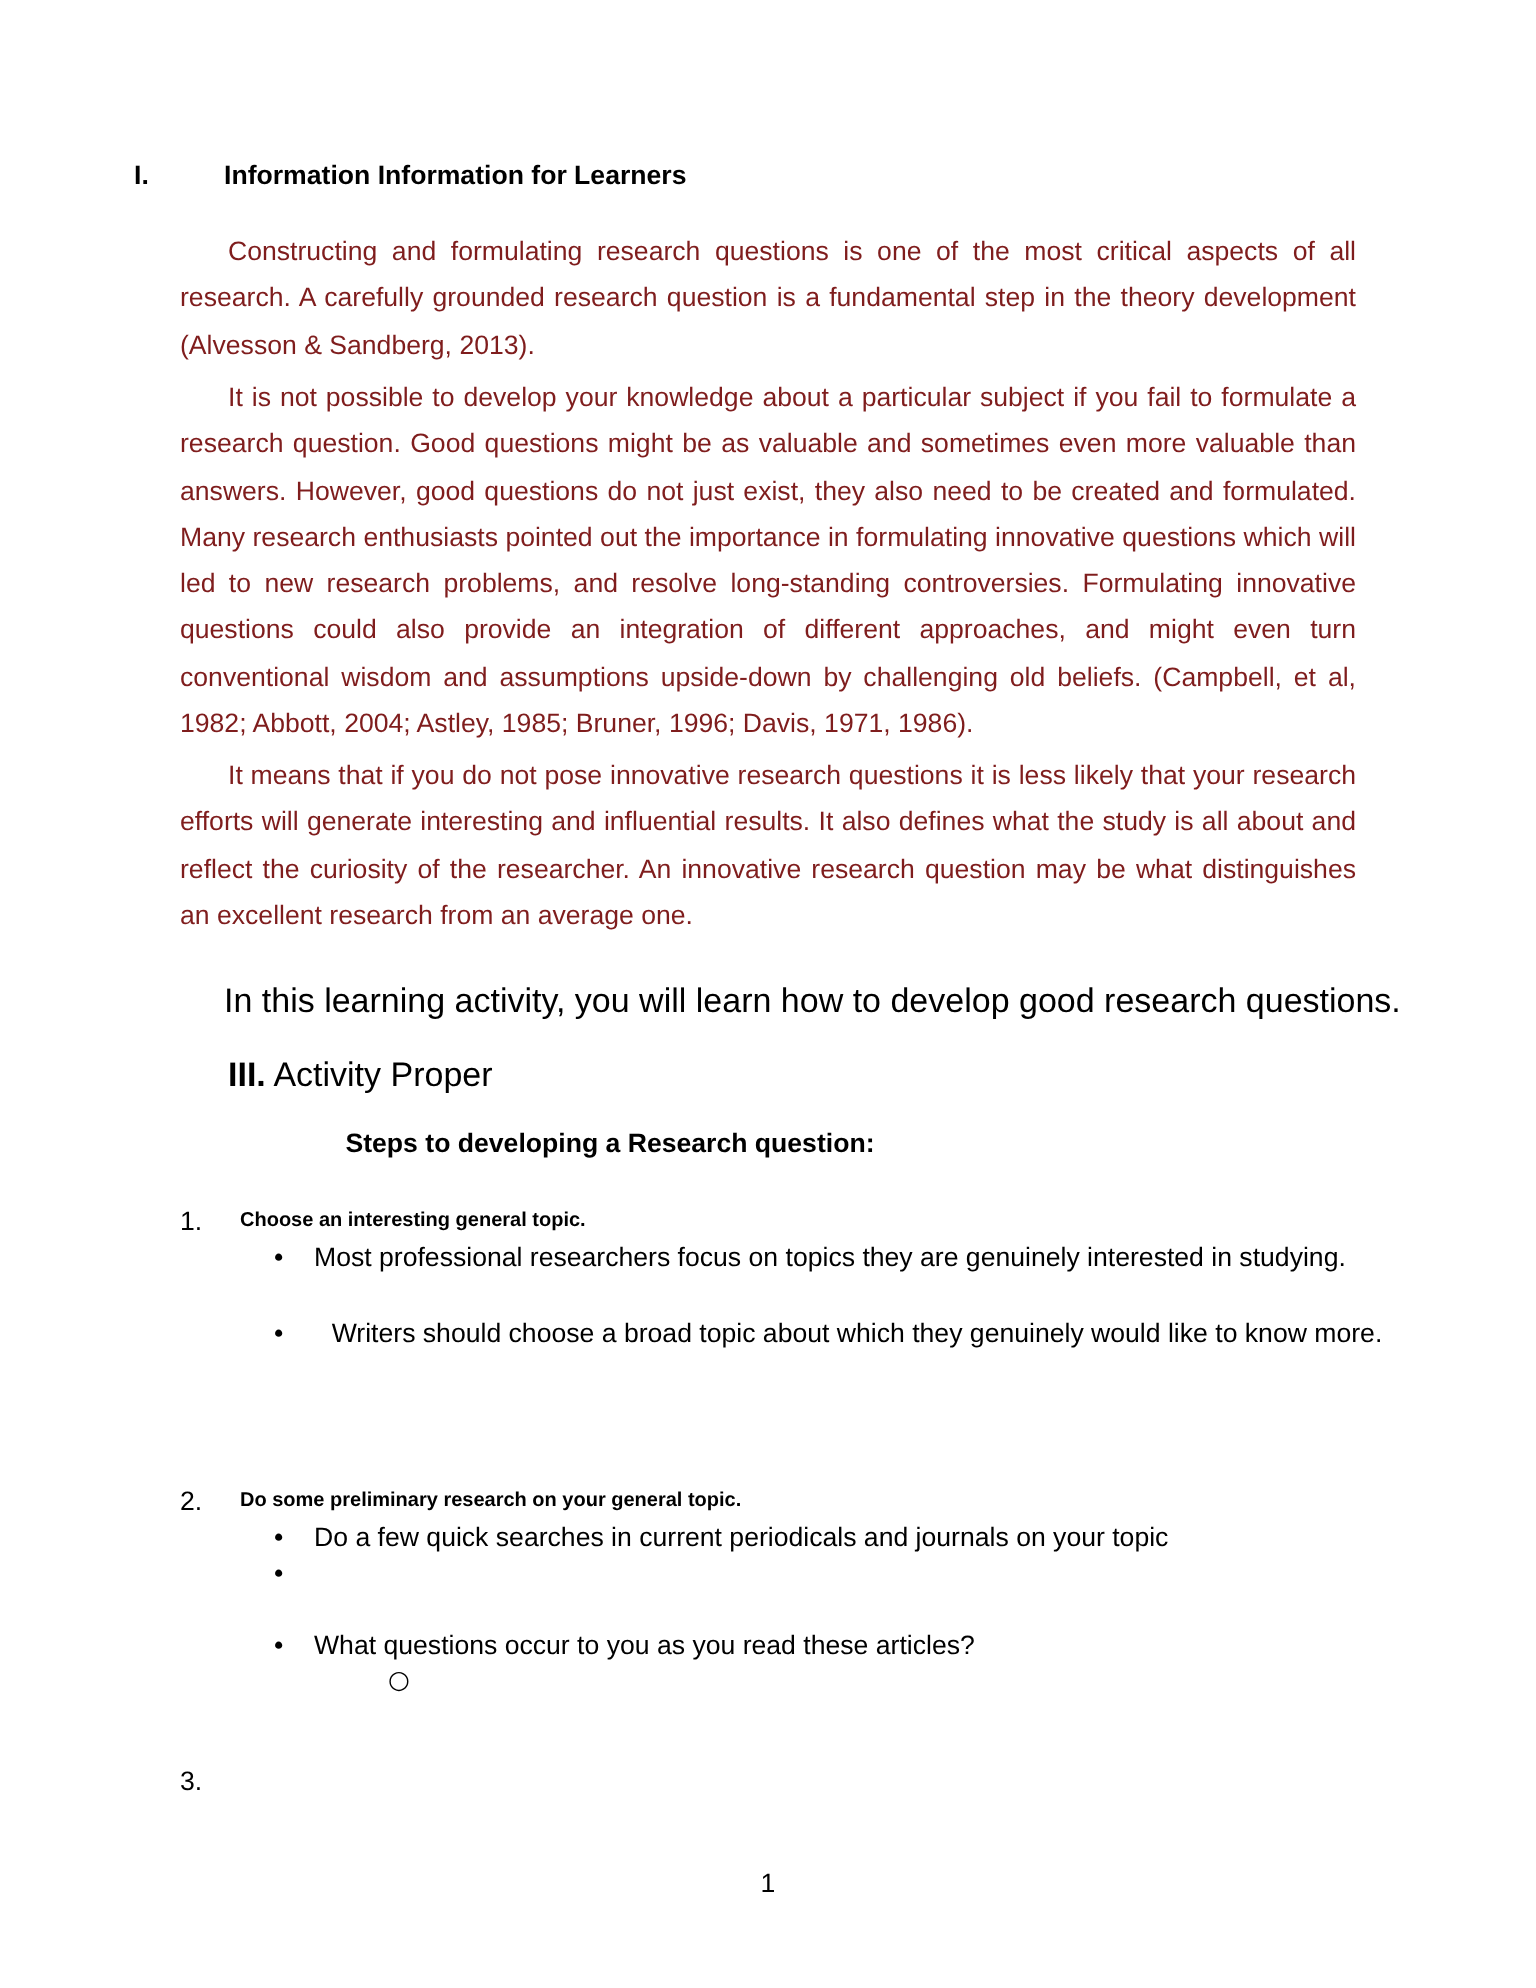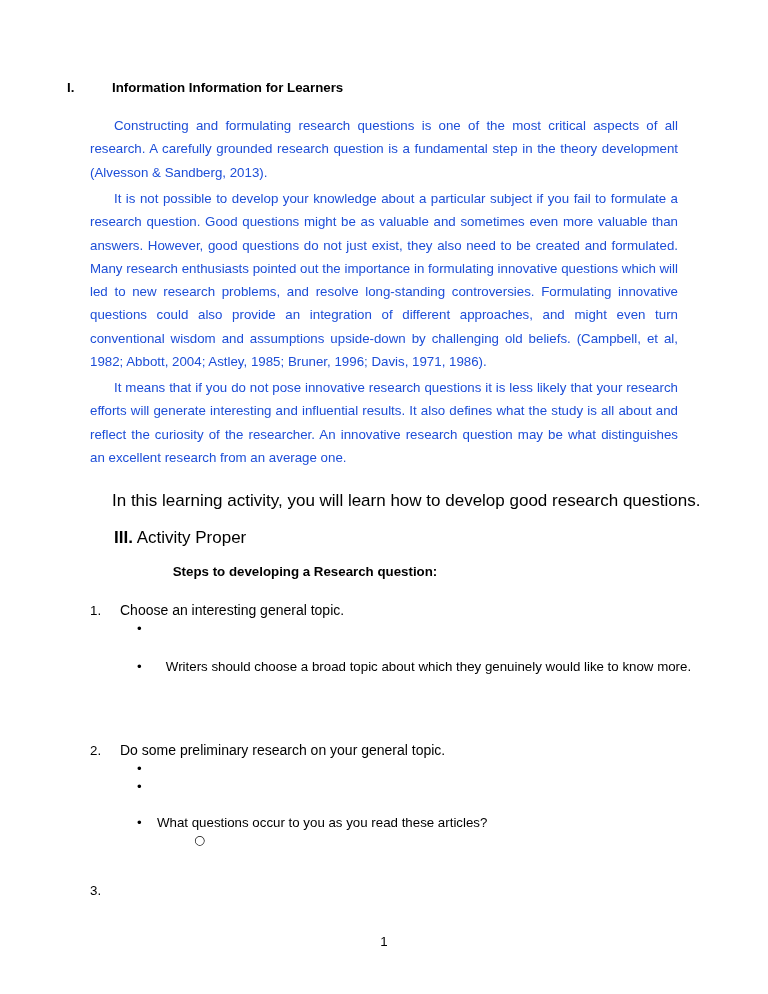--- a/index.html
+++ b/index.html
@@ -22,21 +22,21 @@
     box-sizing: border-box;
     padding: 0;
   }
   
   .body-text {
     position: absolute;
     font-size: 13.3px;
     line-height: 23.3px;
     text-align: justify;
     text-justify: inter-word;
-    color: #1d4ed8;
+    color: #7f1d1d;
   }
   .heading-num {
     position: absolute;
     font-weight: bold;
     font-size: 13.3px;
   }
   .section-title {
     position: absolute;
     font-weight: bold;
     font-size: 13.3px;
@@ -55,22 +55,22 @@
     text-align: center;
     white-space: nowrap;
   }
   .list-num {
     position: absolute;
     font-size: 13.3px;
     line-height: 21px;
   }
   .list-head {
     position: absolute;
-    font-weight: normal;
-    font-size: 14px;
+    font-weight: bold;
+    font-size: 10px;
     line-height: 21px;
     white-space: nowrap;
   }
   .bullet-dot {
     position: absolute;
     font-size: 13.3px;
     line-height: 21px;
   }
   .bullet-text {
     position: absolute;
@@ -113,28 +113,30 @@
   <div class="plain-line" style="left:112px; top:489px;">In this learning activity, you will learn   how to develop good research questions.</div>
 
   <div class="plain-line" style="left:90px; top:526px;"><span style="font-weight:bold;margin-left:24px;">III.</span><span> Activity Proper</span></div>
 
   <div class="centered-head" style="left:0px; top:564px; width:610px;">Steps to developing a Research question:</div>
 
   <div class="list-num" style="left:90px; top:600px;">1.</div>
   <div class="list-head" style="left:120px; top:600px;">Choose an interesting general topic.</div>
 
   <div class="bullet-dot" style="left:137px; top:618px;">•</div>
+  <div class="bullet-text" style="left:157px; top:618px; width:543px;">Most professional researchers focus on topics they are genuinely interested in studying.</div>
 
   <div class="bullet-dot" style="left:137px; top:656px;">•</div>
   <div class="bullet-text" style="left:157px; top:656px; width:543px;text-align:center;">Writers should choose a broad topic about which they genuinely would like to know more.</div>
 
   <div class="list-num" style="left:90px; top:740px;">2.</div>
   <div class="list-head" style="left:120px; top:740px;">Do some preliminary research on your general topic.</div>
 
   <div class="bullet-dot" style="left:137px; top:758px;">•</div>
+  <div class="bullet-text" style="left:157px; top:758px; width:543px;">Do a few quick searches in current periodicals and journals on your topic</div>
 
   <div class="bullet-dot" style="left:137px; top:776px;">•</div>
 
   <div class="bullet-dot" style="left:137px; top:812px;">•</div>
   <div class="bullet-text" style="left:157px; top:812px; width:543px;">What questions occur to you as you read these articles?</div>
 
   <div class="circle-marker" style="left:194px; top:829px;">○</div>
 
   <div class="list-num" style="left:90px; top:880px;">3.</div>
 

